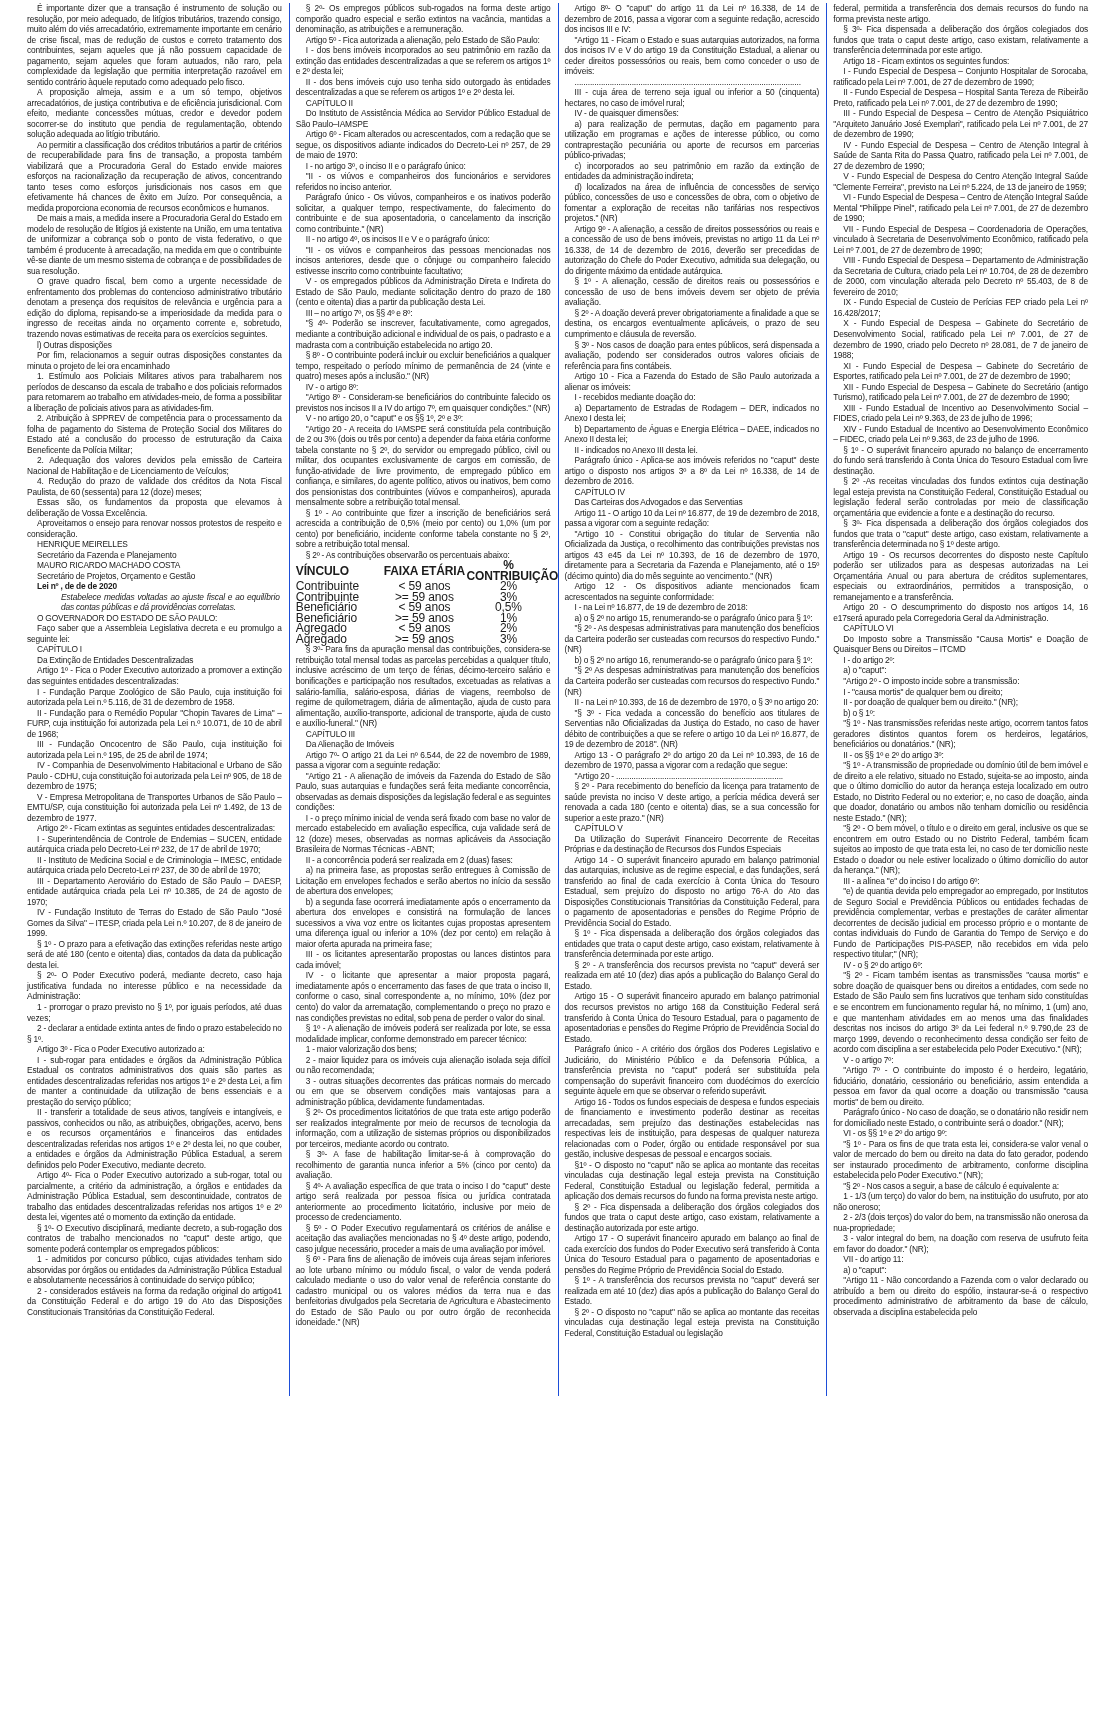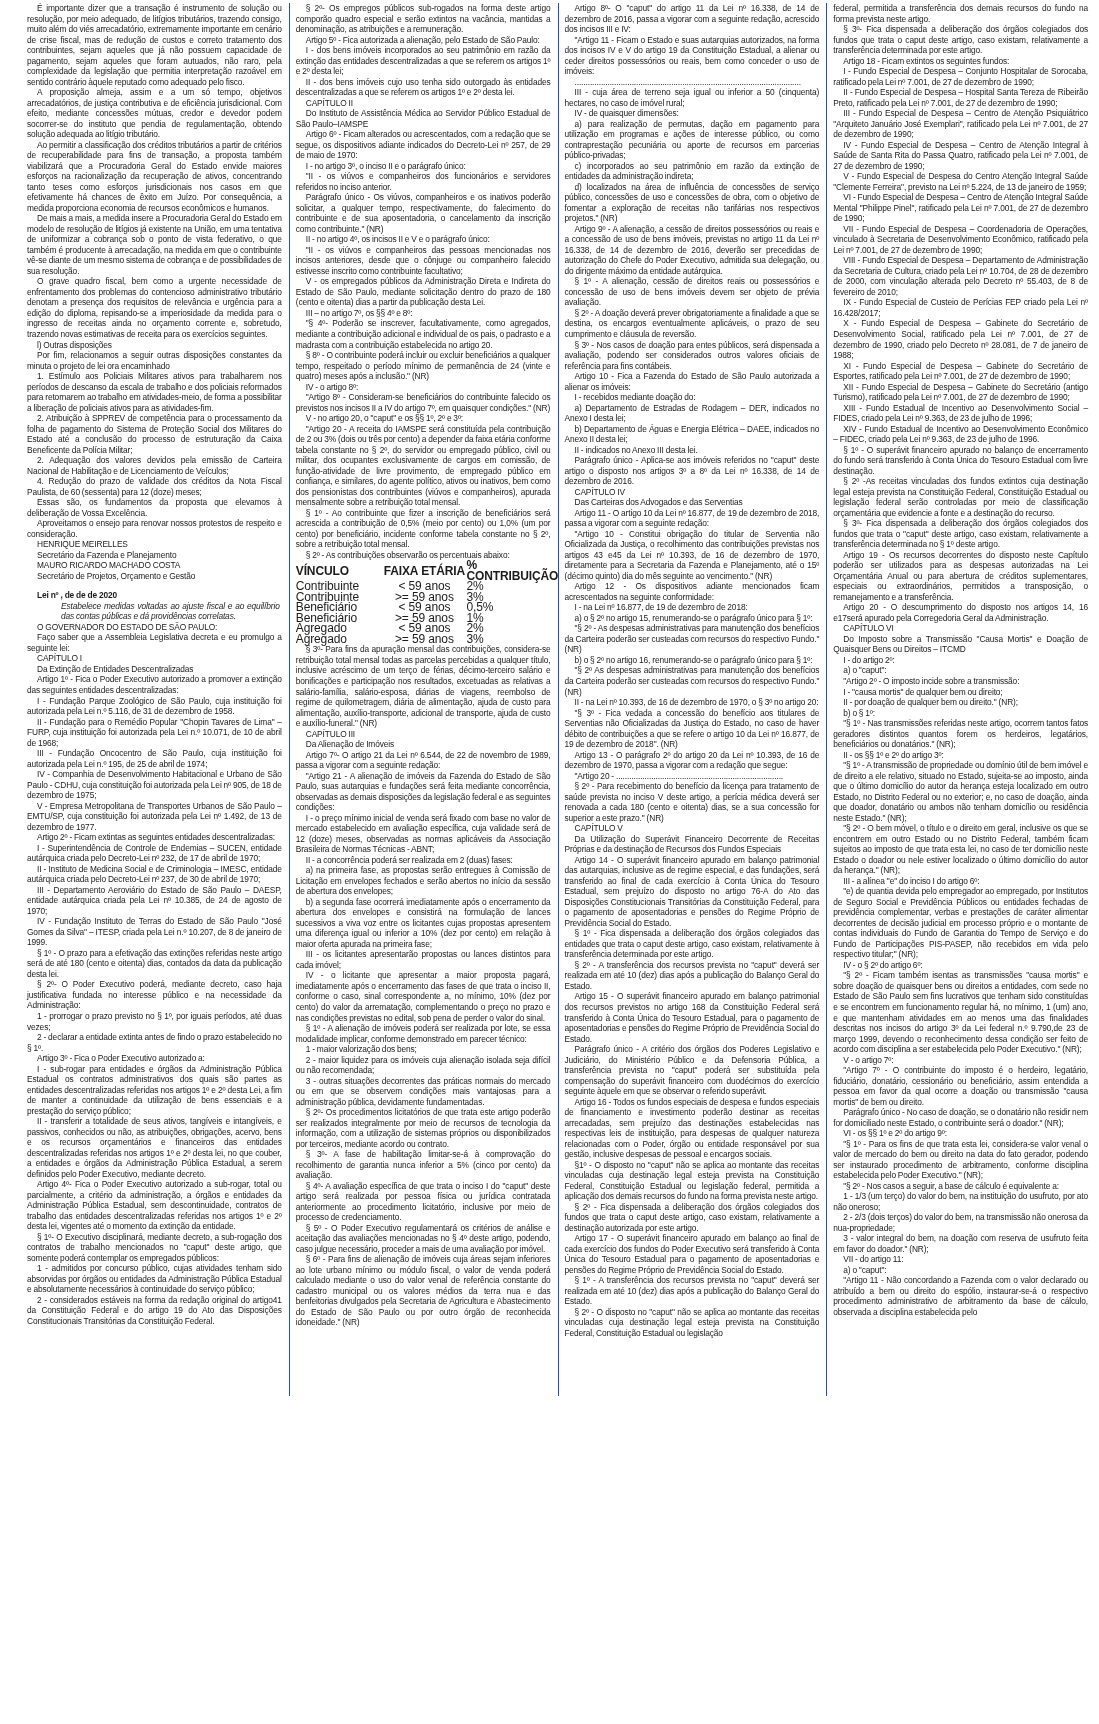--- a/index.html
+++ b/index.html
@@ -24,21 +24,21 @@
     margin: 0;
     font-size: 8.35px;
     line-height: 10.52px;
     text-align: justify;
     text-indent: 10px;
     letter-spacing: -0.12px;
     word-spacing: -0.25px;
     hyphens: auto;
     -webkit-hyphens: auto;
   }
-  .col p.b { font-weight: bold; margin-top: 9px; }
+  .col p.b { font-weight: bold; }
   .col p.i {
     font-style: italic;
     text-indent: 0;
     padding-left: 34px;
     padding-right: 2px;
   }
   .col p.ni { text-indent: 0; }
   .col p.dots {
     overflow: hidden;
     white-space: nowrap;
@@ -51,21 +51,21 @@
   }
   table.contrib th, table.contrib td {
     font-size: 12px;
     line-height: 10.52px;
     padding: 0;
     letter-spacing: -0.12px;
   }
   table.contrib th { font-weight: bold; }
   table.contrib .c0 { text-align: left; width: 34%; }
   table.contrib .c1 { text-align: center; width: 33%; }
-  table.contrib .c2 { text-align: left; width: 33%; }
+  table.contrib .c2 { text-align: center; width: 33%; }
 </style>
 </head>
 <body>
 
 <div id="doc">
     <div class="col">
       <p>É importante dizer que a transação é instrumento de solução ou resolução, por meio adequado, de litígios tributários, trazendo consigo, muito além do viés arrecadatório, extremamente importante em cenário de crise fiscal, mas de redução de custos e correto tratamento dos contribuintes, sejam aqueles que já não possuem capacidade de pagamento, sejam aqueles que foram autuados, não raro, pela complexidade da legislação que permitia interpretação razoável em sentido contrário àquele reputado como adequado pelo fisco.</p>
       <p>A proposição almeja, assim e a um só tempo, objetivos arrecadatórios, de justiça contributiva e de eficiência jurisdicional. Com efeito, mediante concessões mútuas, credor e devedor podem socorrer-se do instituto que pendia de regulamentação, obtendo solução adequada ao litígio tributário.</p>
       <p>Ao permitir a classificação dos créditos tributários a partir de critérios de recuperabilidade para fins de transação, a proposta também viabilizará que a Procuradoria Geral do Estado envide maiores esforços na racionalização da recuperação de ativos, concentrando tanto teses como esforços jurisdicionais nos casos em que efetivamente há chances de êxito em Juízo. Por consequência, a medida proporciona economia de recursos econômicos e humanos.</p>
       <p>De mais a mais, a medida insere a Procuradoria Geral do Estado em modelo de resolução de litígios já existente na União, em uma tentativa de uniformizar a cobrança sob o ponto de vista federativo, o que também é producente à arrecadação, na medida em que o contribuinte vê-se diante de um mesmo sistema de cobrança e de possibilidades de sua resolução.</p>

